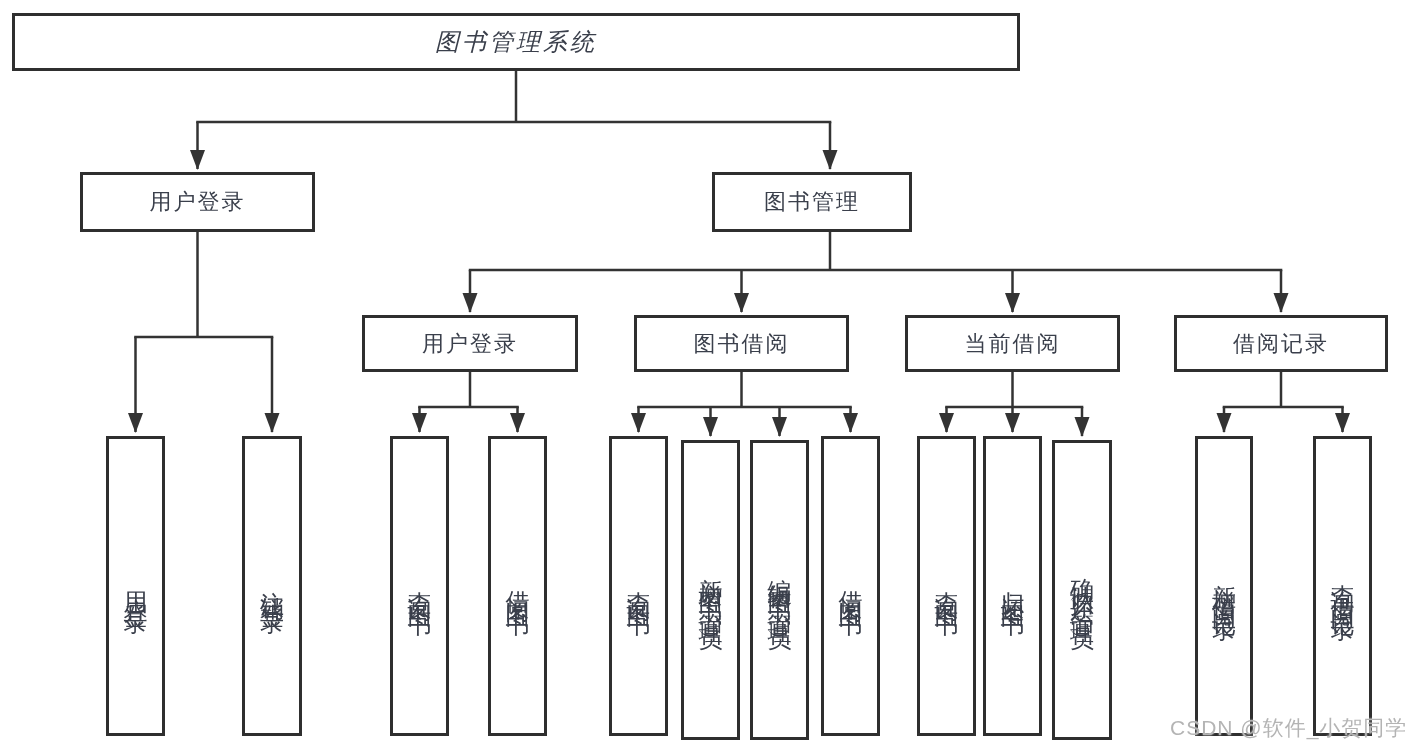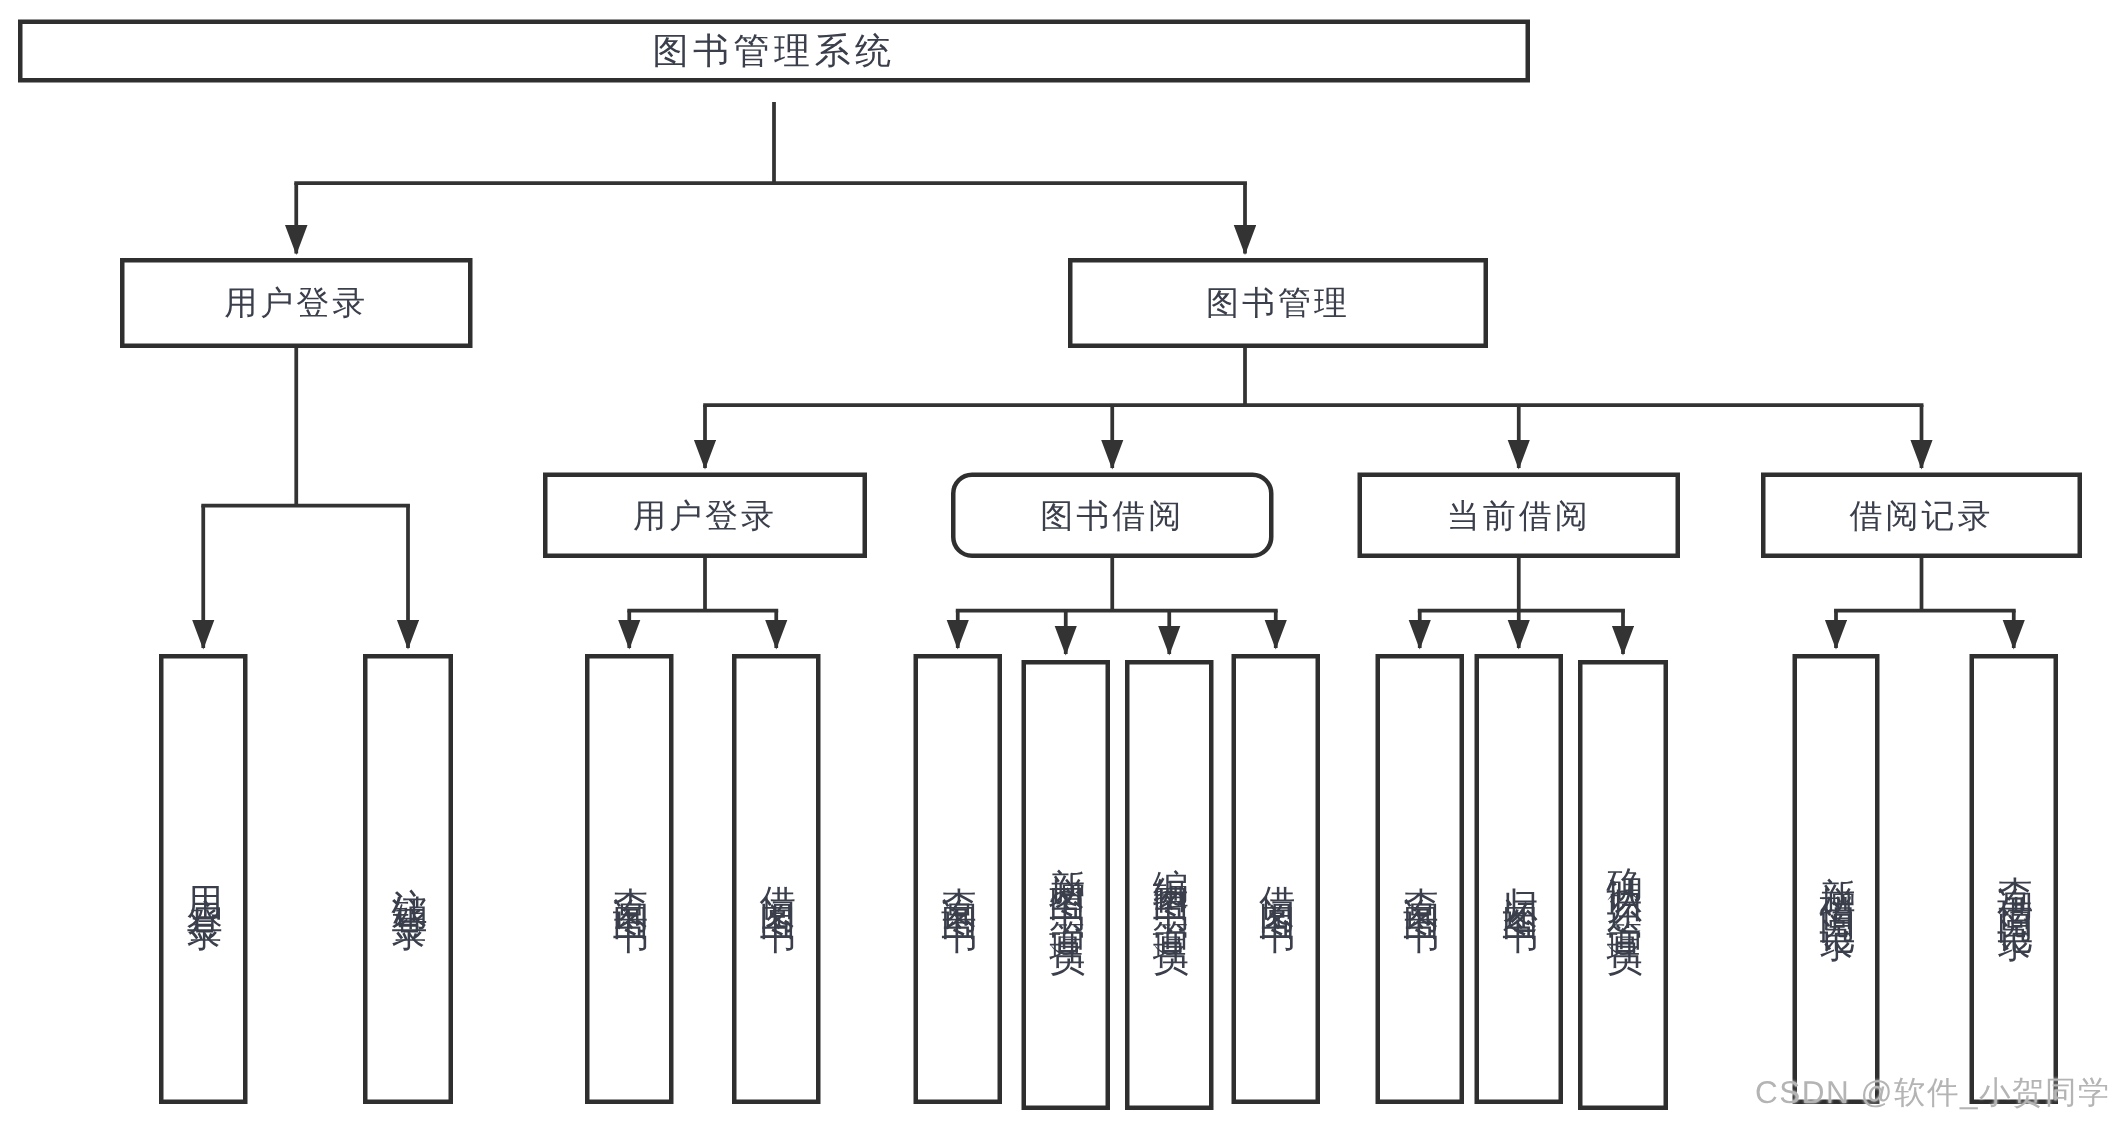--- a/index.html
+++ b/index.html
@@ -112,35 +112,35 @@
       <line x1="1012.5" y1="407" x2="1012.5" y2="432" marker-end="url(#arrow)"></line>
       <line x1="1082" y1="407" x2="1082" y2="436" marker-end="url(#arrow)"></line>
 
       <line x1="1281" y1="372" x2="1281" y2="407"></line>
       <line x1="1222.7" y1="407" x2="1343.8" y2="407"></line>
       <line x1="1224" y1="407" x2="1224" y2="432" marker-end="url(#arrow)"></line>
       <line x1="1342.5" y1="407" x2="1342.5" y2="432" marker-end="url(#arrow)"></line>
     </g>
   </svg>
 
-  <div class="box" style="left:12px; top:13px; width:1008px; height:42px;">
+  <div class="box" style="left:12px; top:13px; width:1008px; height:58px;font-style:italic;">
     <span class="root-label">图书管理系统</span>
   </div>
 
   <div class="box" style="left:80px; top:172px; width:235px; height:60px;">
     <span class="h-label">用户登录</span>
   </div>
-  <div class="box" style="left:712px; top:172px; width:280px; height:60px;">
+  <div class="box" style="left:712px; top:172px; width:200px; height:60px;">
     <span class="h-label">图书管理</span>
   </div>
 
   <div class="box" style="left:362px; top:315px; width:216px; height:57px;">
     <span class="h-label">用户登录</span>
   </div>
-  <div class="box" style="left:634px; top:315px; width:215px; height:57px;border-radius:14px;">
+  <div class="box" style="left:634px; top:315px; width:215px; height:57px;">
     <span class="h-label">图书借阅</span>
   </div>
   <div class="box" style="left:905px; top:315px; width:215px; height:57px;">
     <span class="h-label">当前借阅</span>
   </div>
   <div class="box" style="left:1174px; top:315px; width:214px; height:57px;">
     <span class="h-label">借阅记录</span>
   </div>
 
   <div class="box leaf" style="left:106px; top:436px; width:59px; height:300px;">

